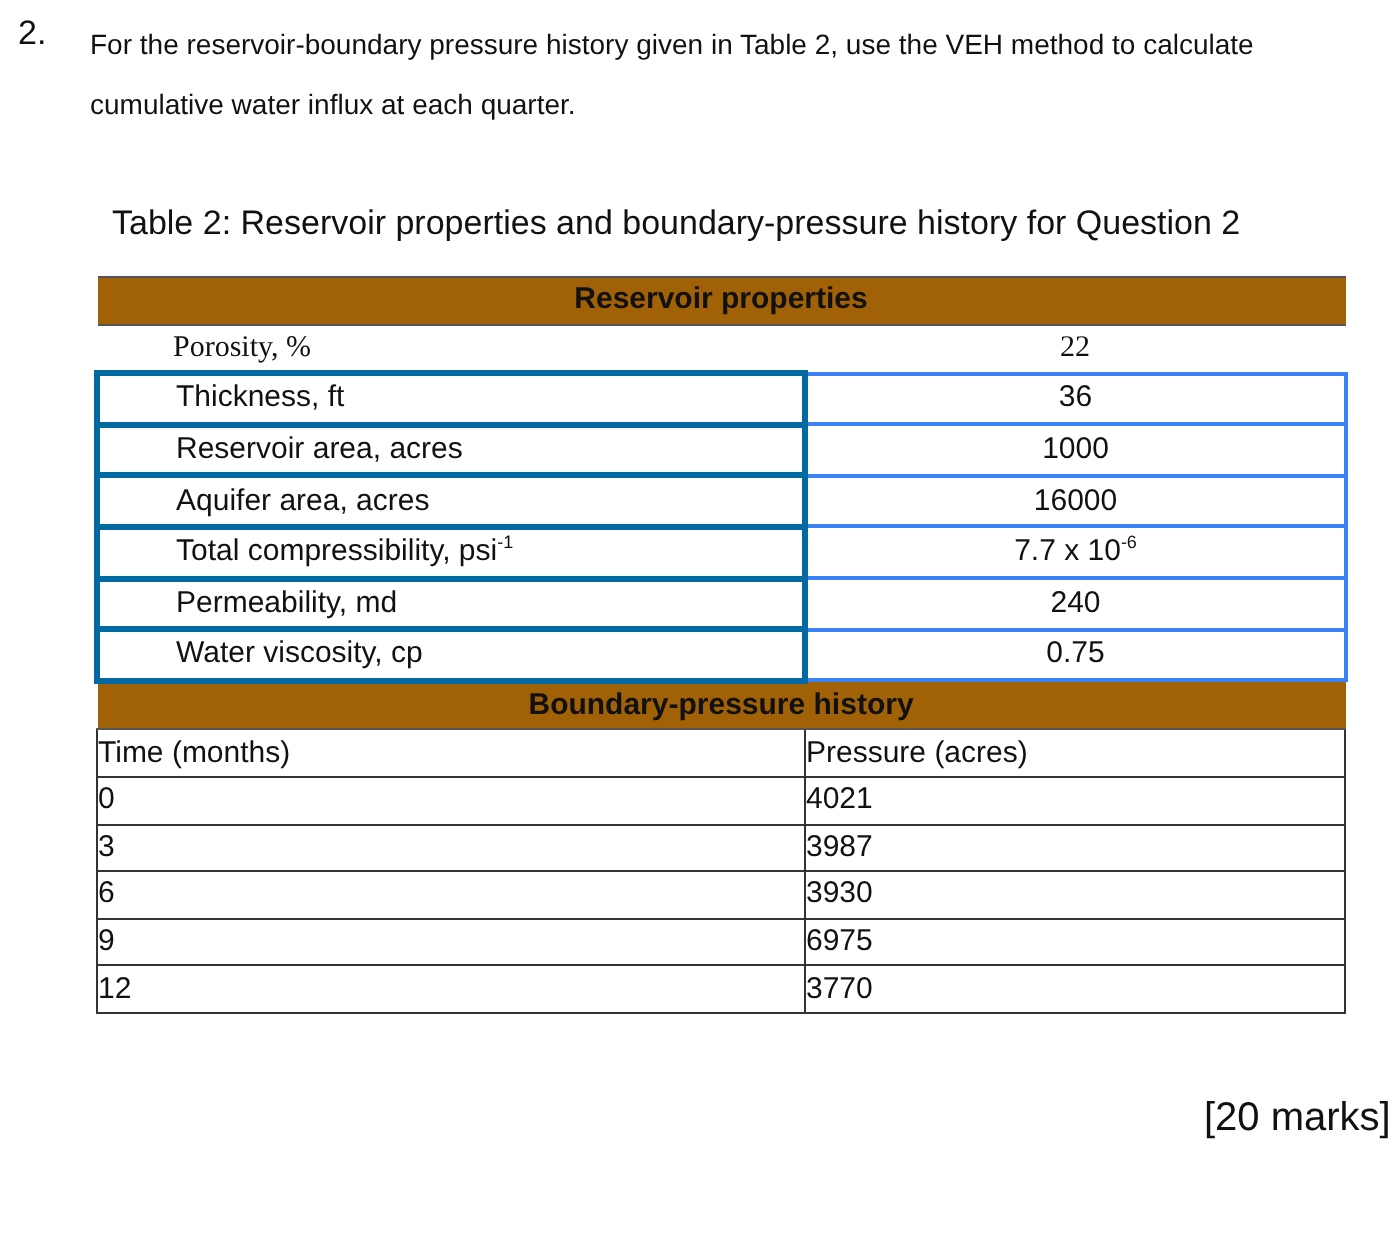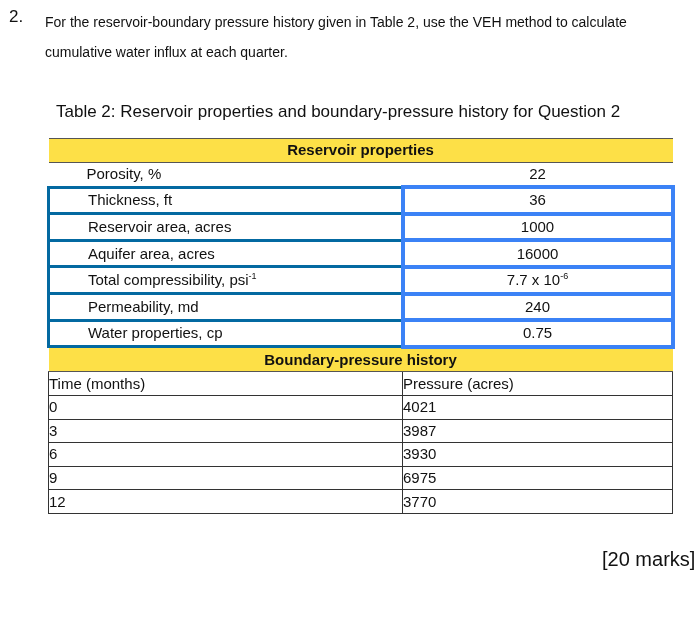--- a/index.html
+++ b/index.html
@@ -6,25 +6,25 @@
   body {
     width: 700px; height: 617px; background: #ffffff; position: relative;
     font-family: "Liberation Sans", sans-serif; color: #111;
     overflow: hidden;
   }
   .q-num { position: absolute; left: 9px; top: 7px; font-size: 17px; }
   .q-text { position: absolute; left: 45px; top: 7px; width: 640px; font-size: 14px; line-height: 30px; }
   .caption { position: absolute; left: 56px; top: 102px; font-size: 17px; }
   .tbl { position: absolute; left: 47px; top: 138px; width: 624px; border-collapse: collapse; table-layout: fixed; font-size: 15px; }
   .tbl td { height: 22.6px; padding: 0; line-height: 22px; }
-  .hdr td { background: #fde047; font-weight: bold; text-align: center; border-top: 1.5px solid #555; border-bottom: 1.5px solid #555; }
+  .hdr td { background: #a16207; font-weight: bold; text-align: center; border-top: 1.5px solid #555; border-bottom: 1.5px solid #555; }
   .cell-l { padding-left: 38px !important; border: 3px solid #0369a1; }
-  .cell-r { text-align: center; border: 4px solid #3b82f6; }
+  .cell-r { text-align: center; border: 2px solid #3b82f6; }
   .cell-c { text-align: left; border: 1px solid #333; }
-  .noside td { border-left: none; border-right: none; border-top: none; }
+  .noside td { border-left: none; border-right: none; border-top: none; font-family: Liberation Serif, serif; }
   sup { font-size: 9px; vertical-align: 6px; line-height: 0; }
   .marks { position: absolute; left: 602px; top: 548px; font-size: 20px; }
 </style>
 </head>
 <body>
 
 <div class="q-num">2.</div>
 <div class="q-text">For the reservoir-boundary pressure history given in Table 2, use the VEH method to calculate cumulative water influx at each quarter.</div>
 <div class="caption">Table 2: Reservoir properties and boundary-pressure history for Question 2</div>
 
@@ -55,21 +55,21 @@
   </tr>
   <tr>
     <td class="cell-l"><span>Total compressibility, psi</span><sup>-1</sup></td>
     <td class="cell-r"><span>7.7 x 10</span><sup>-6</sup></td>
   </tr>
   <tr>
     <td class="cell-l">Permeability, md</td>
     <td class="cell-r">240</td>
   </tr>
   <tr>
-    <td class="cell-l">Water properties, cp</td>
+    <td class="cell-l">Water viscosity, cp</td>
     <td class="cell-r">0.75</td>
   </tr>
   <tr class="hdr">
     <td colspan="2">Boundary-pressure history</td>
   </tr>
   <tr>
     <td class="cell-c">Time (months)</td>
     <td class="cell-c">Pressure (acres)</td>
   </tr>
   <tr>

